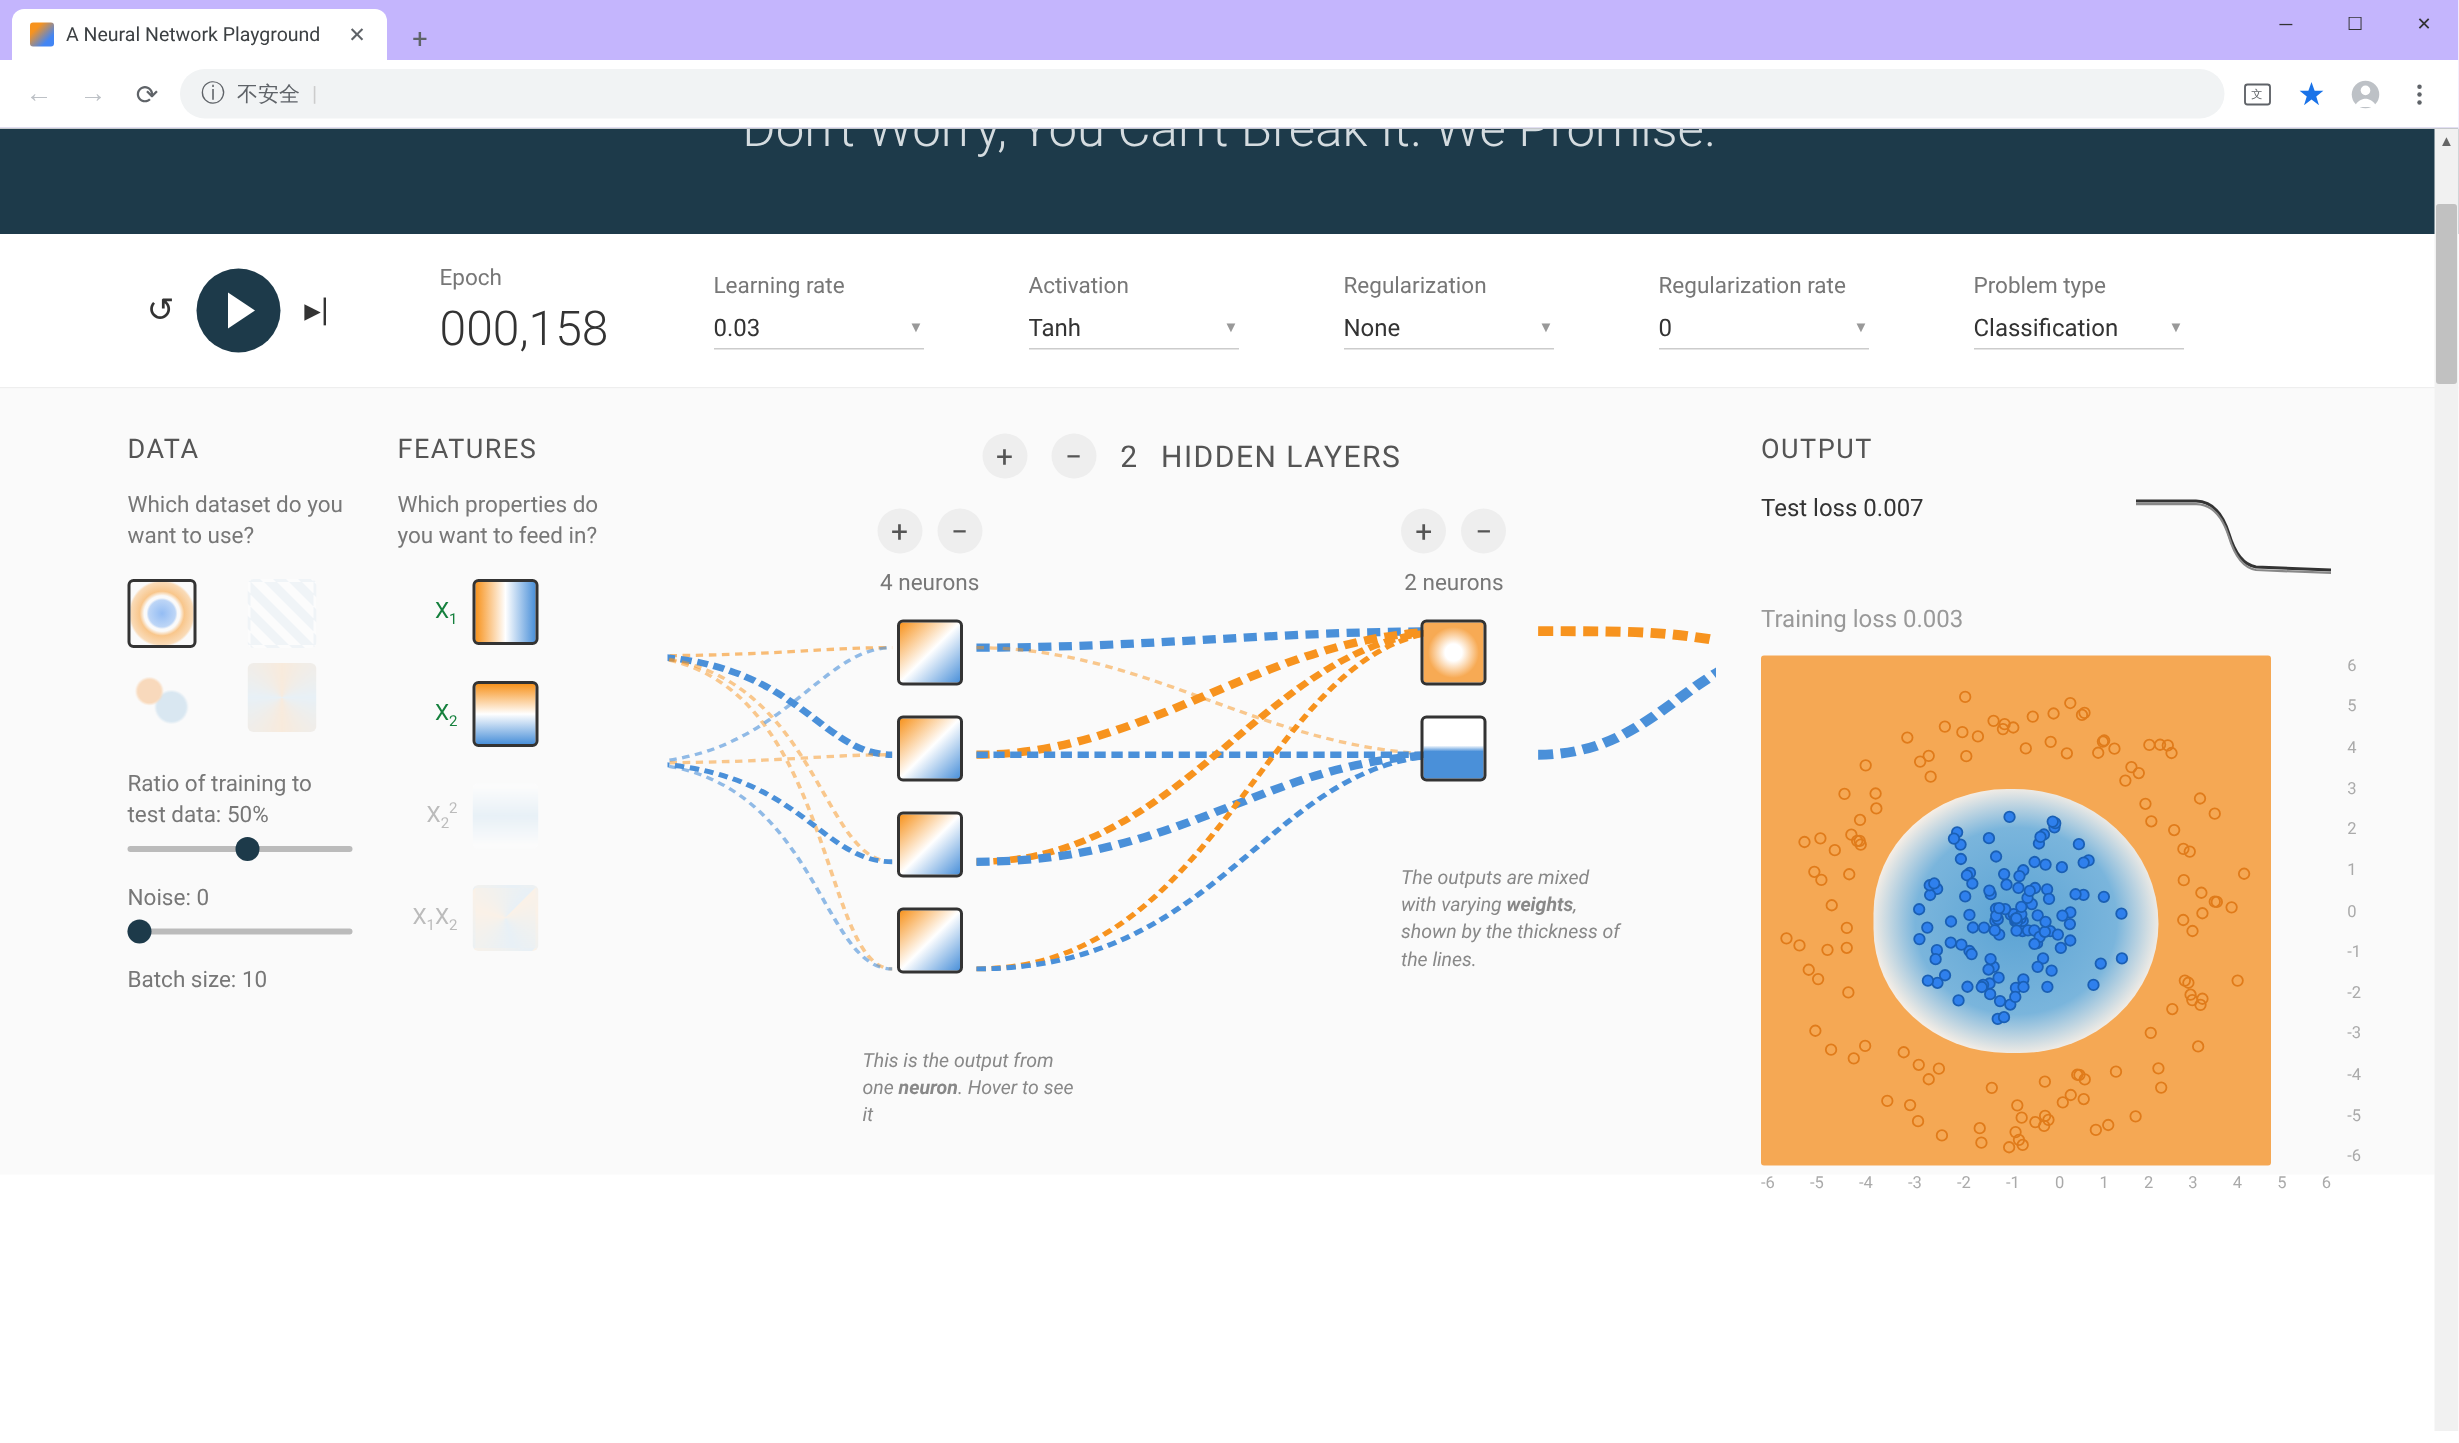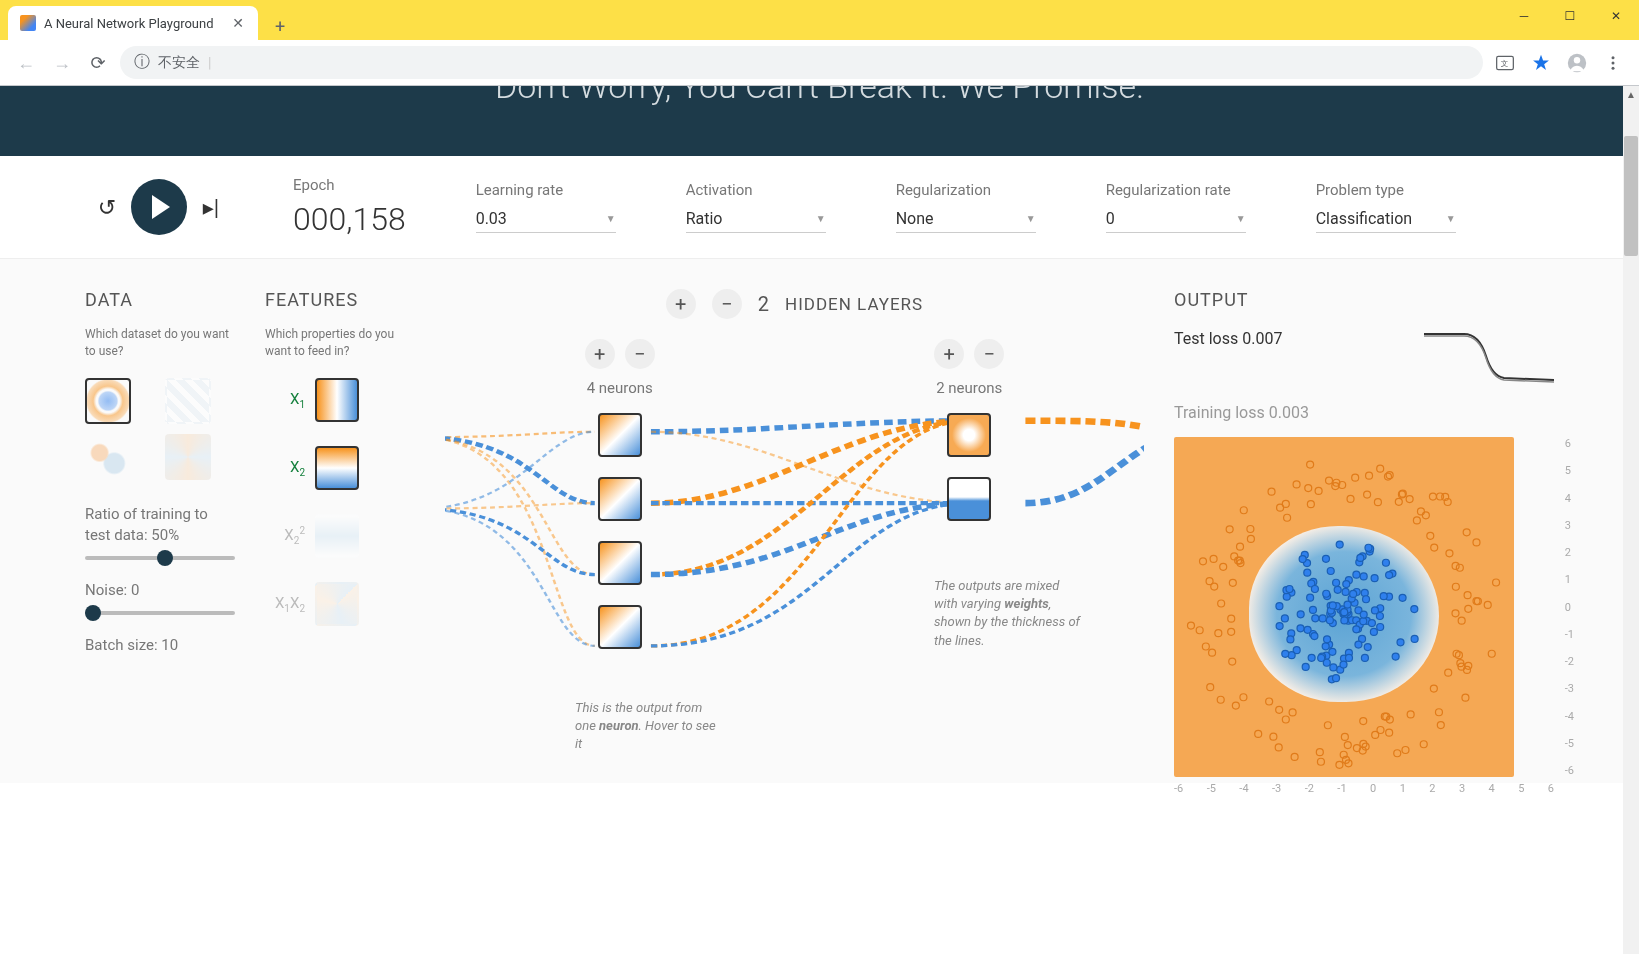--- a/index.html
+++ b/index.html
@@ -1,19 +1,19 @@
 <!DOCTYPE html>
 <html><head>
 <meta charset="utf-8">
 <style>
 * { box-sizing: border-box; margin: 0; padding: 0; font-family: -apple-system, BlinkMacSystemFont, "Segoe UI", Roboto, sans-serif; }
 body { background: #fff; overflow: hidden; }
 
 
-.browser-chrome { background: #fde047; border-bottom: 1px solid #c5c8cc; }
+.browser-chrome { background: #c4b5fd; border-bottom: 1px solid #c5c8cc; }
 .tab-bar { display: flex; align-items: flex-end; height: 40px; padding-left: 8px; }
 .tab { display: flex; align-items: center; background: #fff; border-radius: 8px 8px 0 0; padding: 0 12px; height: 34px; gap: 8px; min-width: 250px; }
 .tab-favicon { width: 16px; height: 16px; background: linear-gradient(135deg, #f7931e 25%, #4285f4 75%); border-radius: 2px; }
 .tab-title { font-size: 13px; color: #3c4043; flex: 1; }
 .tab-close { width: 16px; height: 16px; display: flex; align-items: center; justify-content: center; color: #5f6368; font-size: 14px; cursor: pointer; }
 .new-tab { width: 28px; height: 28px; display: flex; align-items: center; justify-content: center; color: #5f6368; font-size: 18px; margin-left: 8px; }
 
 .nav-bar { display: flex; align-items: center; background: #fff; padding: 6px 12px; gap: 8px; }
 .nav-btn { width: 28px; height: 28px; display: flex; align-items: center; justify-content: center; color: #5f6368; font-size: 18px; border-radius: 50%; }
 .nav-btn.disabled { color: #bdc1c6; }
@@ -45,21 +45,21 @@
 .param-group { display: flex; flex-direction: column; gap: 6px; margin-left: 50px; }
 .param-group:first-of-type { margin-left: 60px; }
 .param-label { font-size: 15px; color: #777; }
 .epoch-value { font-size: 32px; color: #333; font-weight: 300; }
 .param-select { display: flex; align-items: center; justify-content: space-between; border-bottom: 1px solid #ccc; padding: 4px 0; min-width: 140px; font-size: 16px; color: #333; }
 .dropdown-arrow { color: #999; font-size: 10px; }
 
 .main-content { display: flex; padding: 30px 85px 0 85px; background: #fafafa; gap: 30px; }
 
 .section-title { font-size: 18px; color: #555; letter-spacing: 1px; margin-bottom: 16px; }
-.section-desc { font-size: 12px; color: #777; line-height: 1.4; margin-bottom: 18px; }
+.section-desc { font-size: 15px; color: #777; line-height: 1.4; margin-bottom: 18px; }
 
 .data-col { width: 150px; }
 .dataset-grid { display: grid; grid-template-columns: 1fr 1fr; gap: 10px; margin-bottom: 24px; }
 .dataset { width: 46px; height: 46px; border-radius: 4px; border: 2px solid transparent; background: #f5f5f5; position: relative; }
 .dataset.selected { border-color: #333; }
 .dataset-circle { background: radial-gradient(circle, rgba(47,128,237,0.5) 0%, rgba(47,128,237,0.3) 30%, transparent 35%), radial-gradient(circle, transparent 40%, rgba(247,147,30,0.5) 50%, rgba(247,147,30,0.3) 70%, transparent 75%); }
 
 .slider-group { margin-bottom: 20px; }
 .slider-label { font-size: 15px; color: #777; line-height: 1.4; }
 .slider { position: relative; height: 4px; background: #bbb; border-radius: 2px; margin-top: 10px; }
@@ -76,21 +76,21 @@
 .fb-x1sq { background: linear-gradient(90deg, #cde3f2 0%, #fff 40%, #cde3f2 60%, #fff 100%); }
 .fb-x2sq { background: linear-gradient(180deg, #fff 0%, #cde3f2 50%, #fff 100%); }
 .fb-x1x2 { background: conic-gradient(from 45deg, #fce4cc, #cde3f2, #fce4cc, #cde3f2); }
 .sub { font-size: 10px; vertical-align: sub; }
 .sup { font-size: 10px; vertical-align: super; }
 
 .network-col { flex: 1; position: relative; }
 .network-header { display: flex; align-items: center; justify-content: center; gap: 16px; margin-bottom: 10px; }
 .round-btn { width: 30px; height: 30px; border-radius: 50%; background: #eee; display: flex; align-items: center; justify-content: center; font-size: 20px; color: #555; }
 .layer-count { font-size: 20px; color: #555; }
-.layer-title { font-size: 17px; color: #555; letter-spacing: 1px; }
+.layer-title { font-size: 20px; color: #555; letter-spacing: 1px; }
 
 .layers { display: flex; justify-content: space-around; margin-top: 20px; position: relative; }
 .layer-col { display: flex; flex-direction: column; align-items: center; }
 .layer-controls { display: flex; gap: 10px; margin-bottom: 10px; }
 .neuron-count { font-size: 15px; color: #777; margin-bottom: 16px; }
 .neuron { width: 44px; height: 44px; border: 2px solid #333; border-radius: 4px; margin-bottom: 20px; background: linear-gradient(135deg, #f7931e 0%, #fff 50%, #4a90d9 100%); position: relative; }
 .neuron.n2 { background: radial-gradient(circle, #fff 20%, #f7aa54 60%); }
 
 .annotation { position: absolute; font-size: 13px; color: #888; font-style: italic; line-height: 1.4; width: 150px; }
 .annotation b { font-weight: bold; }
@@ -190,21 +190,21 @@
       <div class="param-label">Learning rate</div>
       <div class="param-select">
         <span>0.03</span>
         <span class="dropdown-arrow">▼</span>
       </div>
     </div>
 
     <div class="param-group">
       <div class="param-label">Activation</div>
       <div class="param-select">
-        <span>Ratio</span>
+        <span>Tanh</span>
         <span class="dropdown-arrow">▼</span>
       </div>
     </div>
 
     <div class="param-group">
       <div class="param-label">Regularization</div>
       <div class="param-select">
         <span>None</span>
         <span class="dropdown-arrow">▼</span>
       </div>

